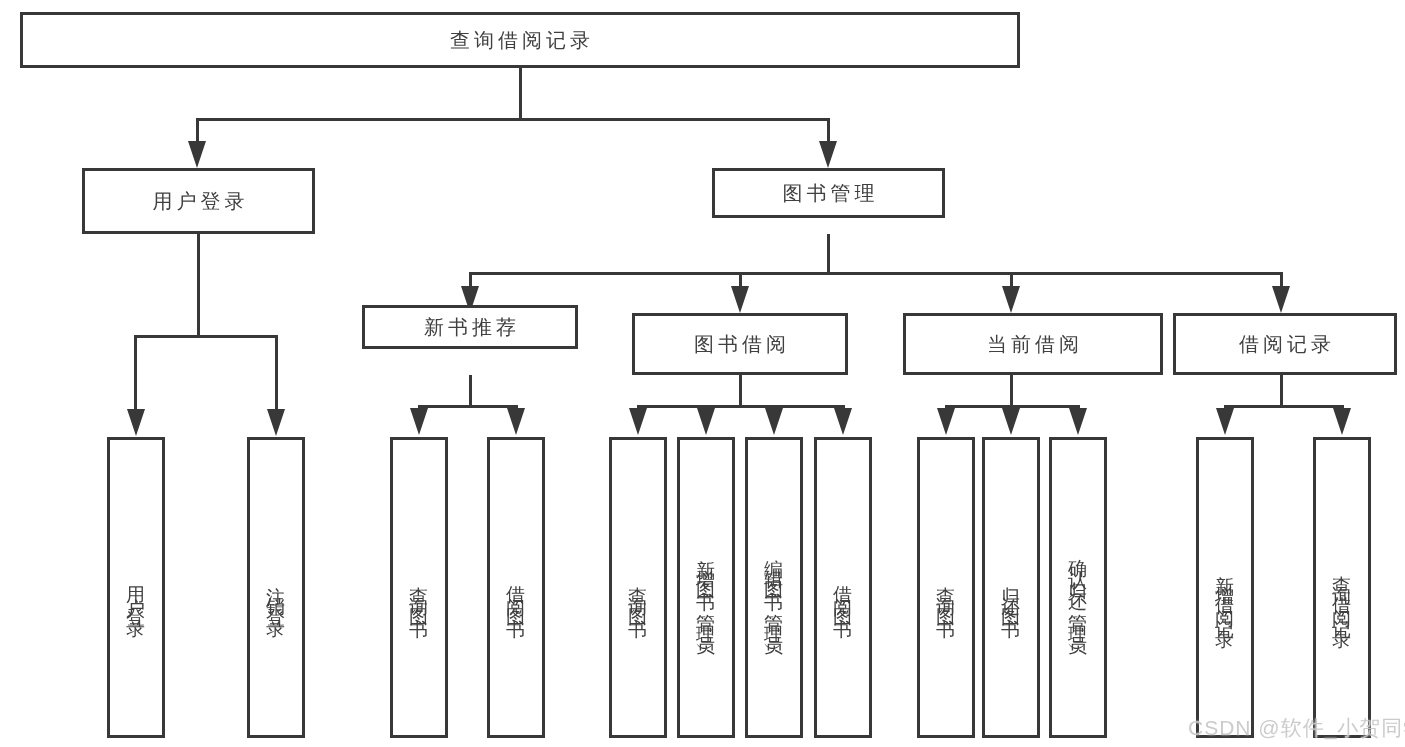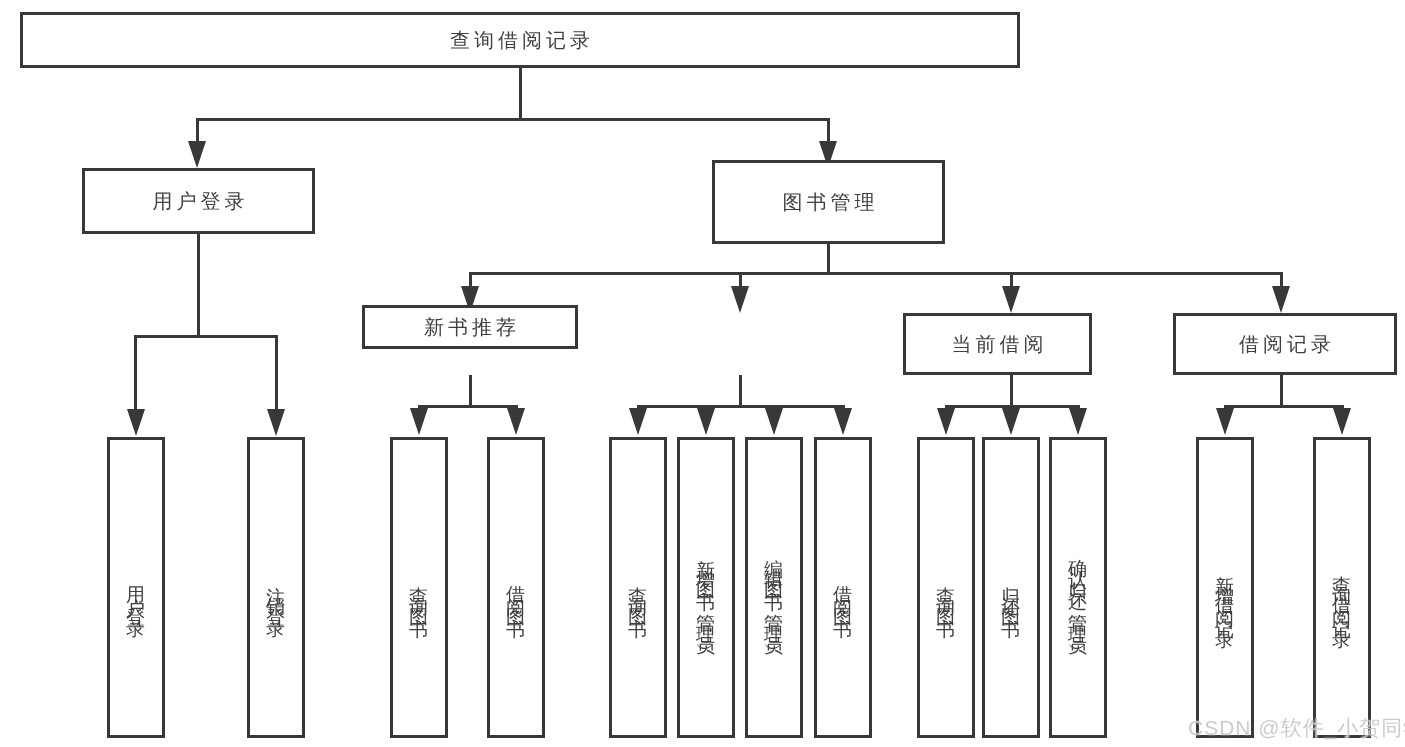--- a/index.html
+++ b/index.html
@@ -93,28 +93,31 @@
   <div class="ar" style="left:1216px;top:408px"></div>
   <div class="ar" style="left:1333px;top:408px"></div>
 
   <div class="hbox" style="left:20px;top:12px;width:1000px;height:56px">
     <span>查询借阅记录</span>
   </div>
 
   <div class="hbox" style="left:82px;top:168px;width:233px;height:66px">
     <span>用户登录</span>
   </div>
-  <div class="hbox" style="left:712px;top:160px;width:233px;height:84px">
+  <div class="hbox" style="left:712px;top:168px;width:233px;height:50px">
     <span>图书管理</span>
   </div>
 
   <div class="hbox" style="left:362px;top:305px;width:216px;height:44px">
     <span>新书推荐</span>
   </div>
-  <div class="hbox" style="left:903px;top:313px;width:189px;height:62px">
+  <div class="hbox" style="left:632px;top:313px;width:216px;height:62px">
+    <span>图书借阅</span>
+  </div>
+  <div class="hbox" style="left:903px;top:313px;width:260px;height:62px">
     <span>当前借阅</span>
   </div>
   <div class="hbox" style="left:1173px;top:313px;width:224px;height:62px">
     <span>借阅记录</span>
   </div>
 
   <div class="vbox" style="left:107px;top:437px;width:58px;height:301px">
     <span class="vtext">用户登录</span>
   </div>
   <div class="vbox" style="left:247px;top:437px;width:58px;height:301px">

